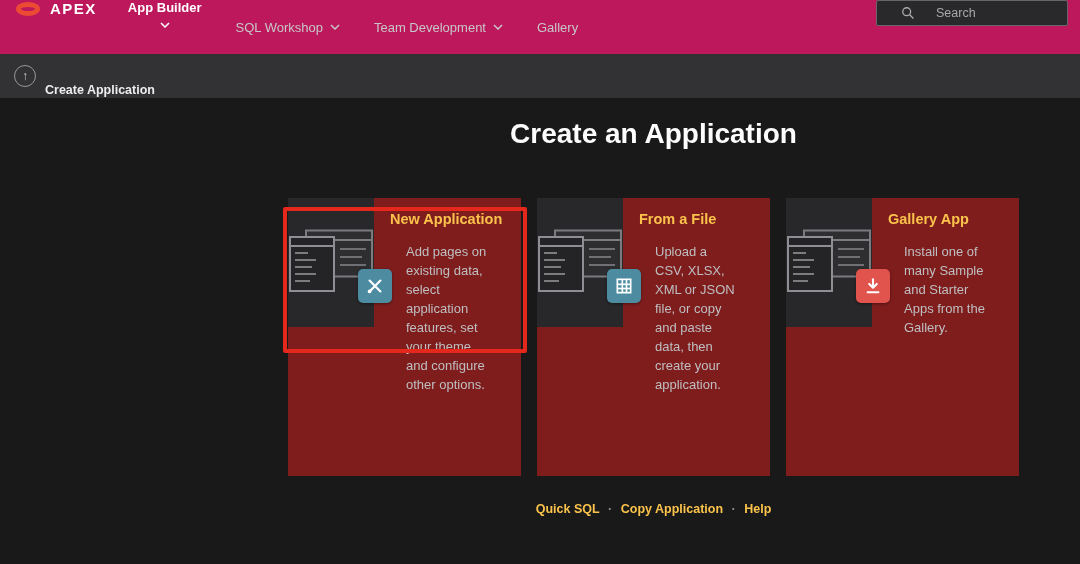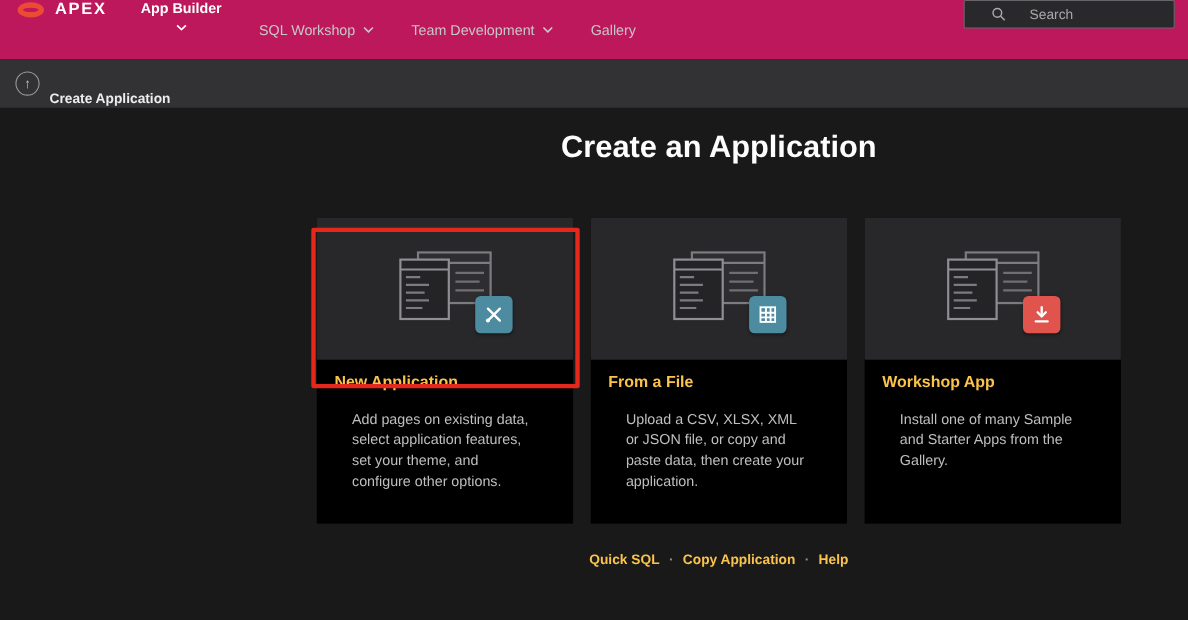--- a/index.html
+++ b/index.html
@@ -59,22 +59,22 @@
   
   .main { padding-top:22px; }
   .content { width:731px; margin-left:288px; }
   .page-title {
     margin:0 0 50px 0; text-align:center;
     color:#fdfdfd; font-size:28px; font-weight:bold; line-height:1;
   }
 
   .cards { display:flex; gap:16px; }
   .card {
-    width:233px; height:278px; background:#000000;
-    display:flex; flex-direction:column; cursor:pointer;text-decoration:underline;
+    width:233px; height:278px; background:#7f1d1d;
+    display:flex; flex-direction:row; cursor:pointer;
   }
   .card-icon-area {
     height:129px; flex:none; background:#28282a;
     display:flex; align-items:center; justify-content:center;
   }
   .illus { position:relative; }
   .badge {
     position:absolute; right:-18px; bottom:-6px;
     width:34px; height:34px; border-radius:5px;
     display:flex; align-items:center; justify-content:center;
@@ -249,21 +249,21 @@
             <span class="badge red">
               <svg width="20" height="20" viewBox="0 0 24 24">
                 <path d="M12 4 v9" stroke="#ffffff" stroke-width="2.5" stroke-linecap="round" fill="none"></path>
                 <path d="M7.5 9.5 L12 14 L16.5 9.5" stroke="#ffffff" stroke-width="2.5" stroke-linecap="round" stroke-linejoin="round" fill="none"></path>
                 <line x1="5.5" y1="19.5" x2="18.5" y2="19.5" stroke="#ffffff" stroke-width="2.5" stroke-linecap="round"></line>
               </svg>
             </span>
           </div>
         </div>
         <div class="card-body">
-          <div class="card-title">Workshop App</div>
+          <div class="card-title">Gallery App</div>
           <p class="card-desc">Install one of many Sample and Starter Apps from the Gallery.</p>
         </div>
       </div>
 
     </div>
 
     <div class="footer-links">
       <a>Quick SQL</a>
       <span class="sep">·</span>
       <a>Copy Application</a>

